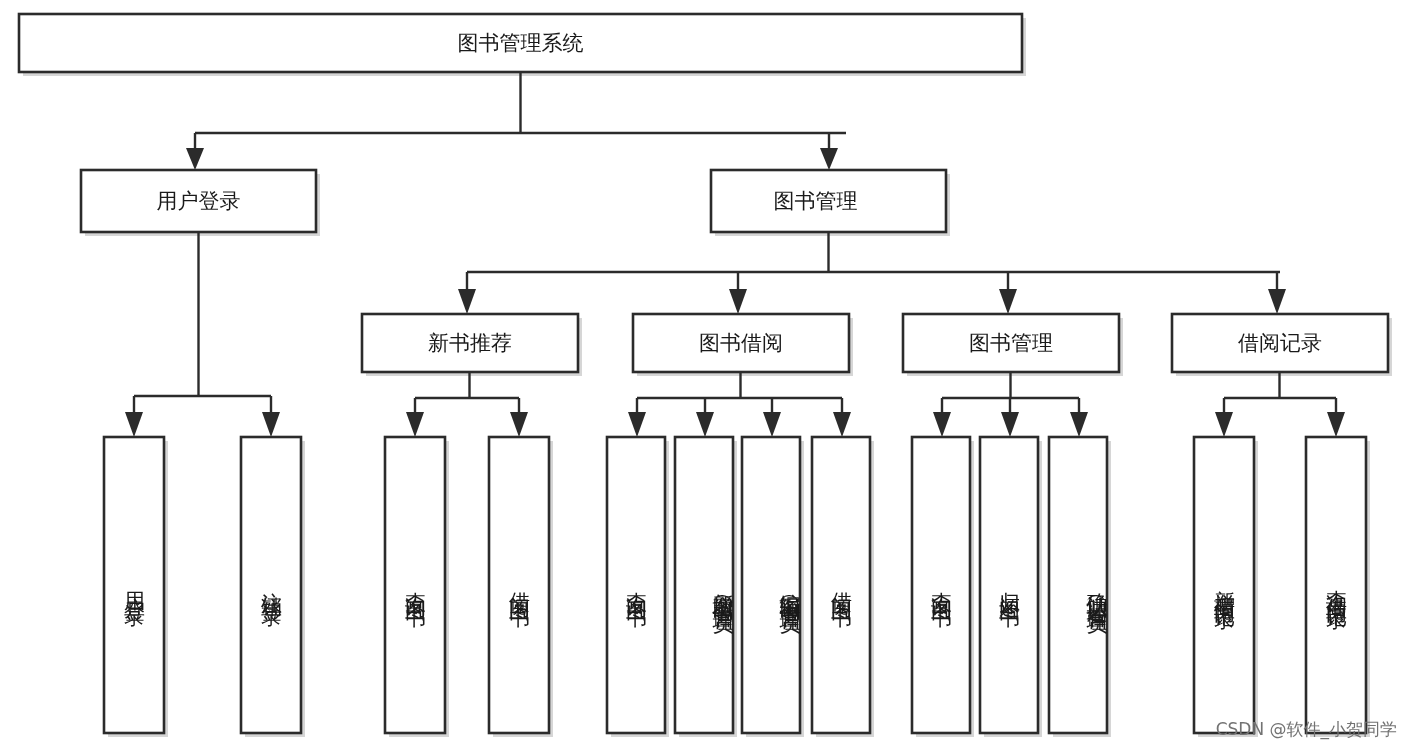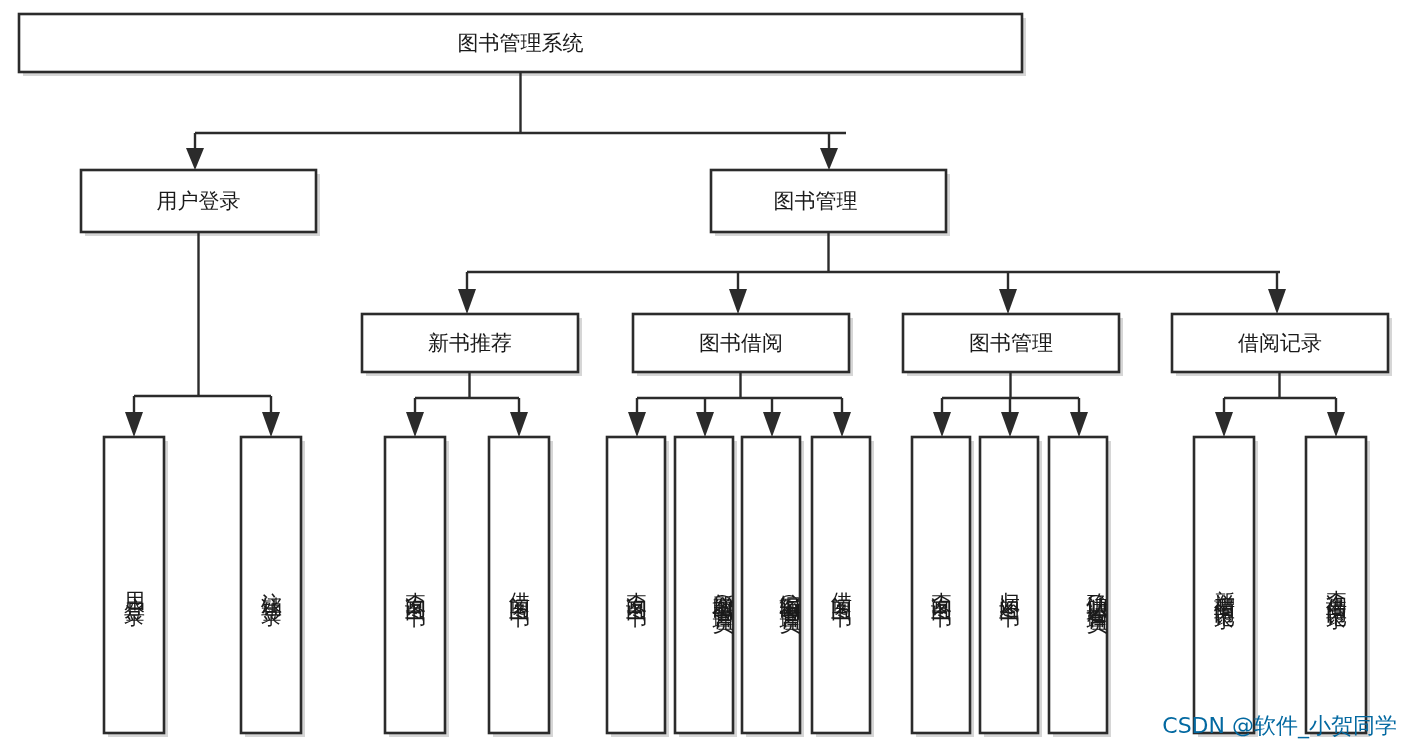--- a/index.html
+++ b/index.html
@@ -72,22 +72,22 @@
     align-items: center;
     justify-content: center;
     white-space: nowrap;
     pointer-events: none;
   }
   #watermark {
     position: absolute;
     right: 8px;
     bottom: 6px;
     font-family: "DejaVu Sans", "Liberation Sans", sans-serif;
-    font-size: 22px;
-    color: #0369a1;
+    font-size: 17px;
+    color: #737373;
     white-space: nowrap;
     user-select: none;
   }
 </style>
 </head>
 <body>
 
 <div id="diagram-root">
 
   <svg id="flow" viewBox="0 0 1405 747">

